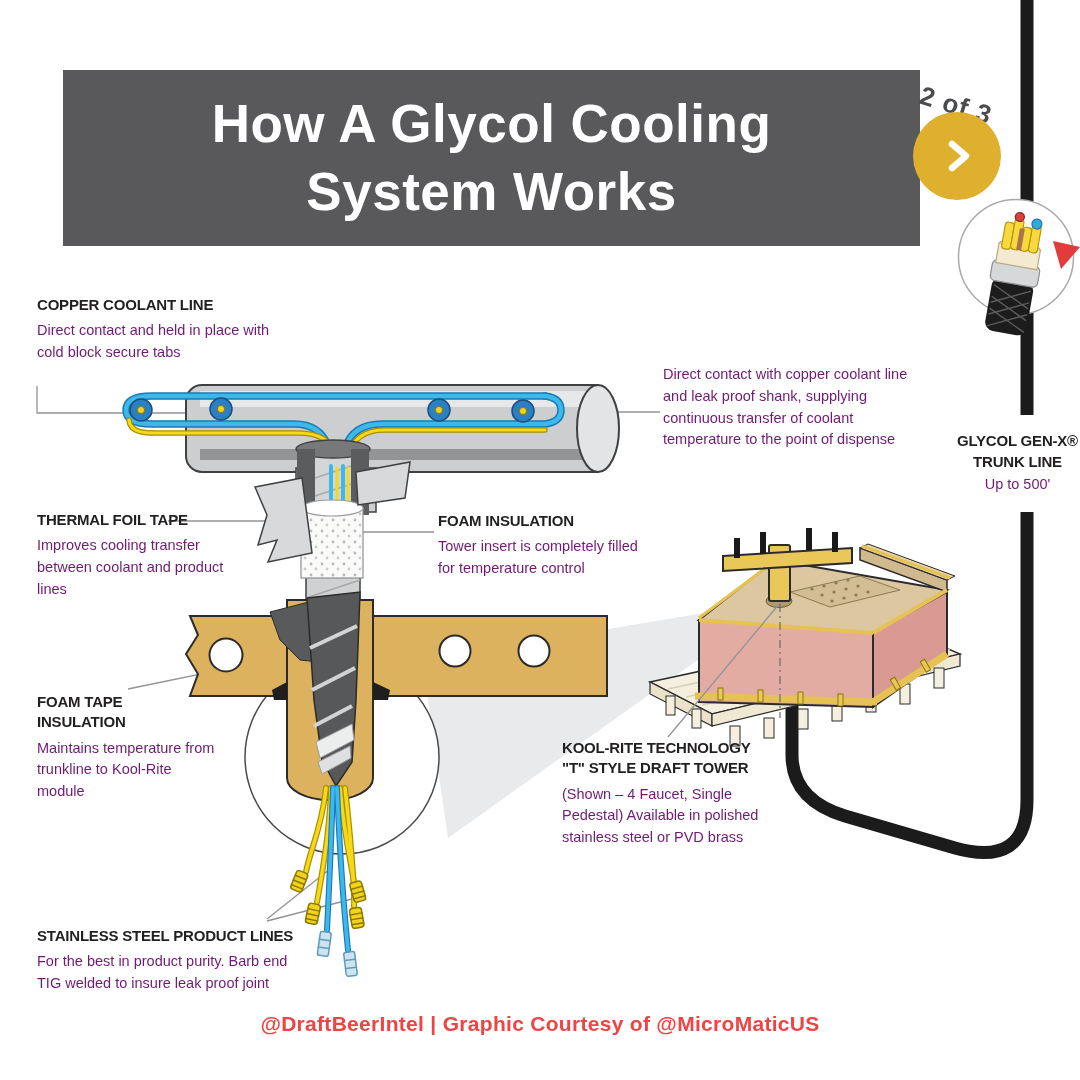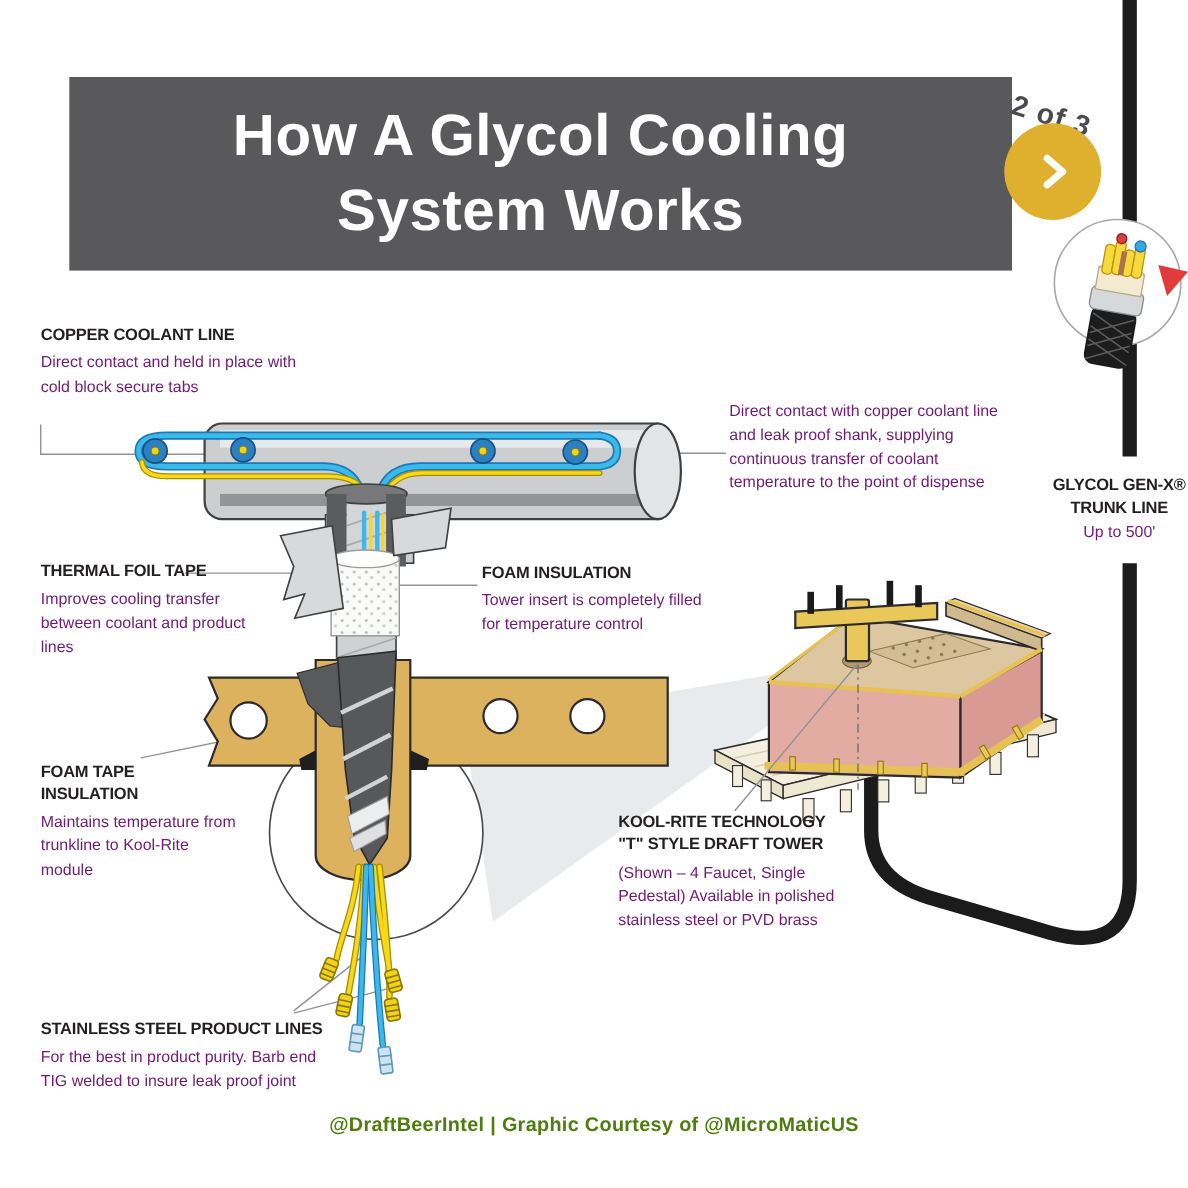--- a/index.html
+++ b/index.html
@@ -41,21 +41,21 @@
   .c-foam{left:438px;top:511px;width:215px;}
   .c-foamtape{left:37px;top:692px;width:185px;}
   .c-foamtape .hd{width:125px;}
   .c-trunk{left:945px;top:430px;width:145px;text-align:center;}
   .c-trunk .hd{margin:0;line-height:1.4;}
   .c-trunk .bd{margin-top:2px;}
   .c-koolrite{left:526px;top:738px;width:232px;margin-left:36px;}
   .c-stainless{left:37px;top:902px;width:268px;margin-top:24px;}
   .footer{
     position:absolute;left:0;top:1012px;width:1080px;text-align:center;
-    font-size:18px;font-weight:700;color:#4d7c0f;letter-spacing:0.3px;
+    font-size:21px;font-weight:700;color:#ef4444;letter-spacing:0.3px;
   }
 </style>
 </head>
 <body>
 
 <div class="canvas">
 
   <svg class="diagram-svg" width="1080" height="1080" viewBox="0 0 1080 1080">
     <defs>
       <pattern id="foamdots" width="11" height="11" patternUnits="userSpaceOnUse">

